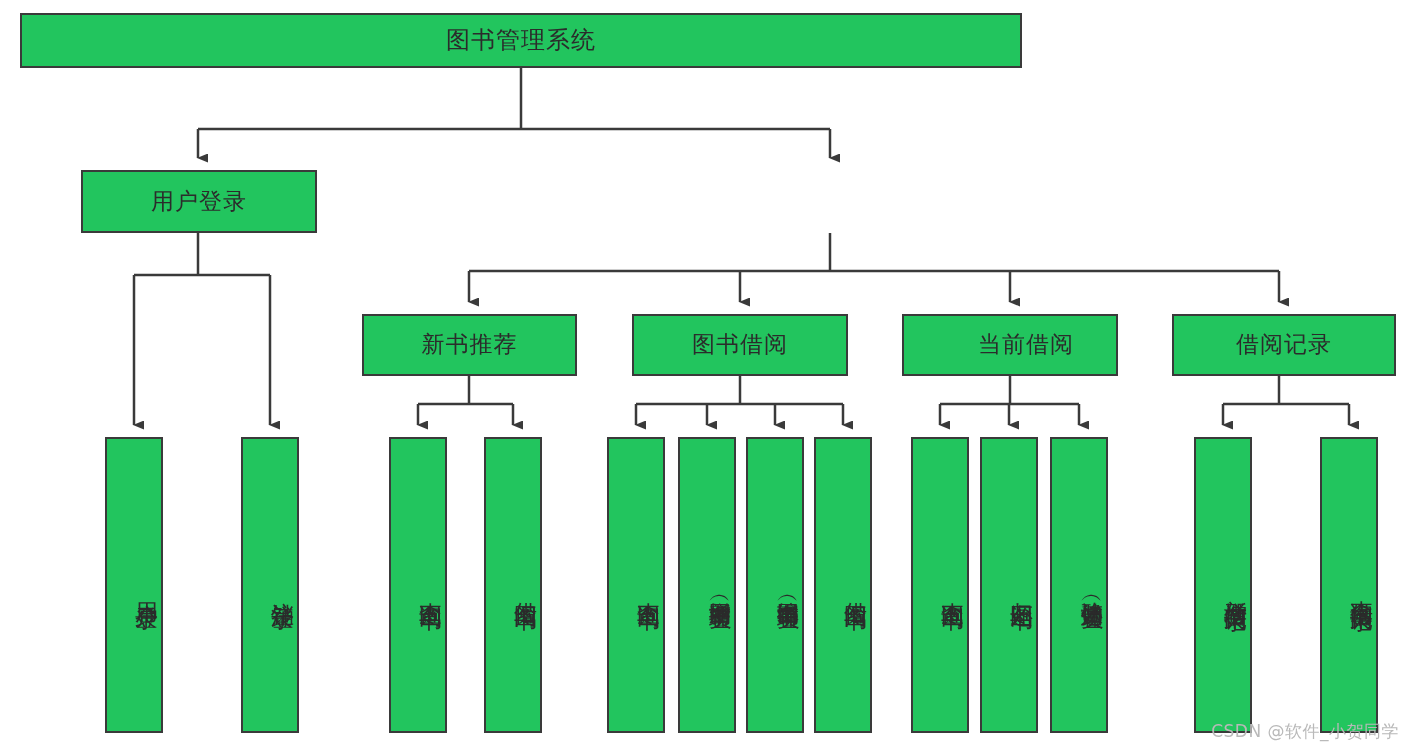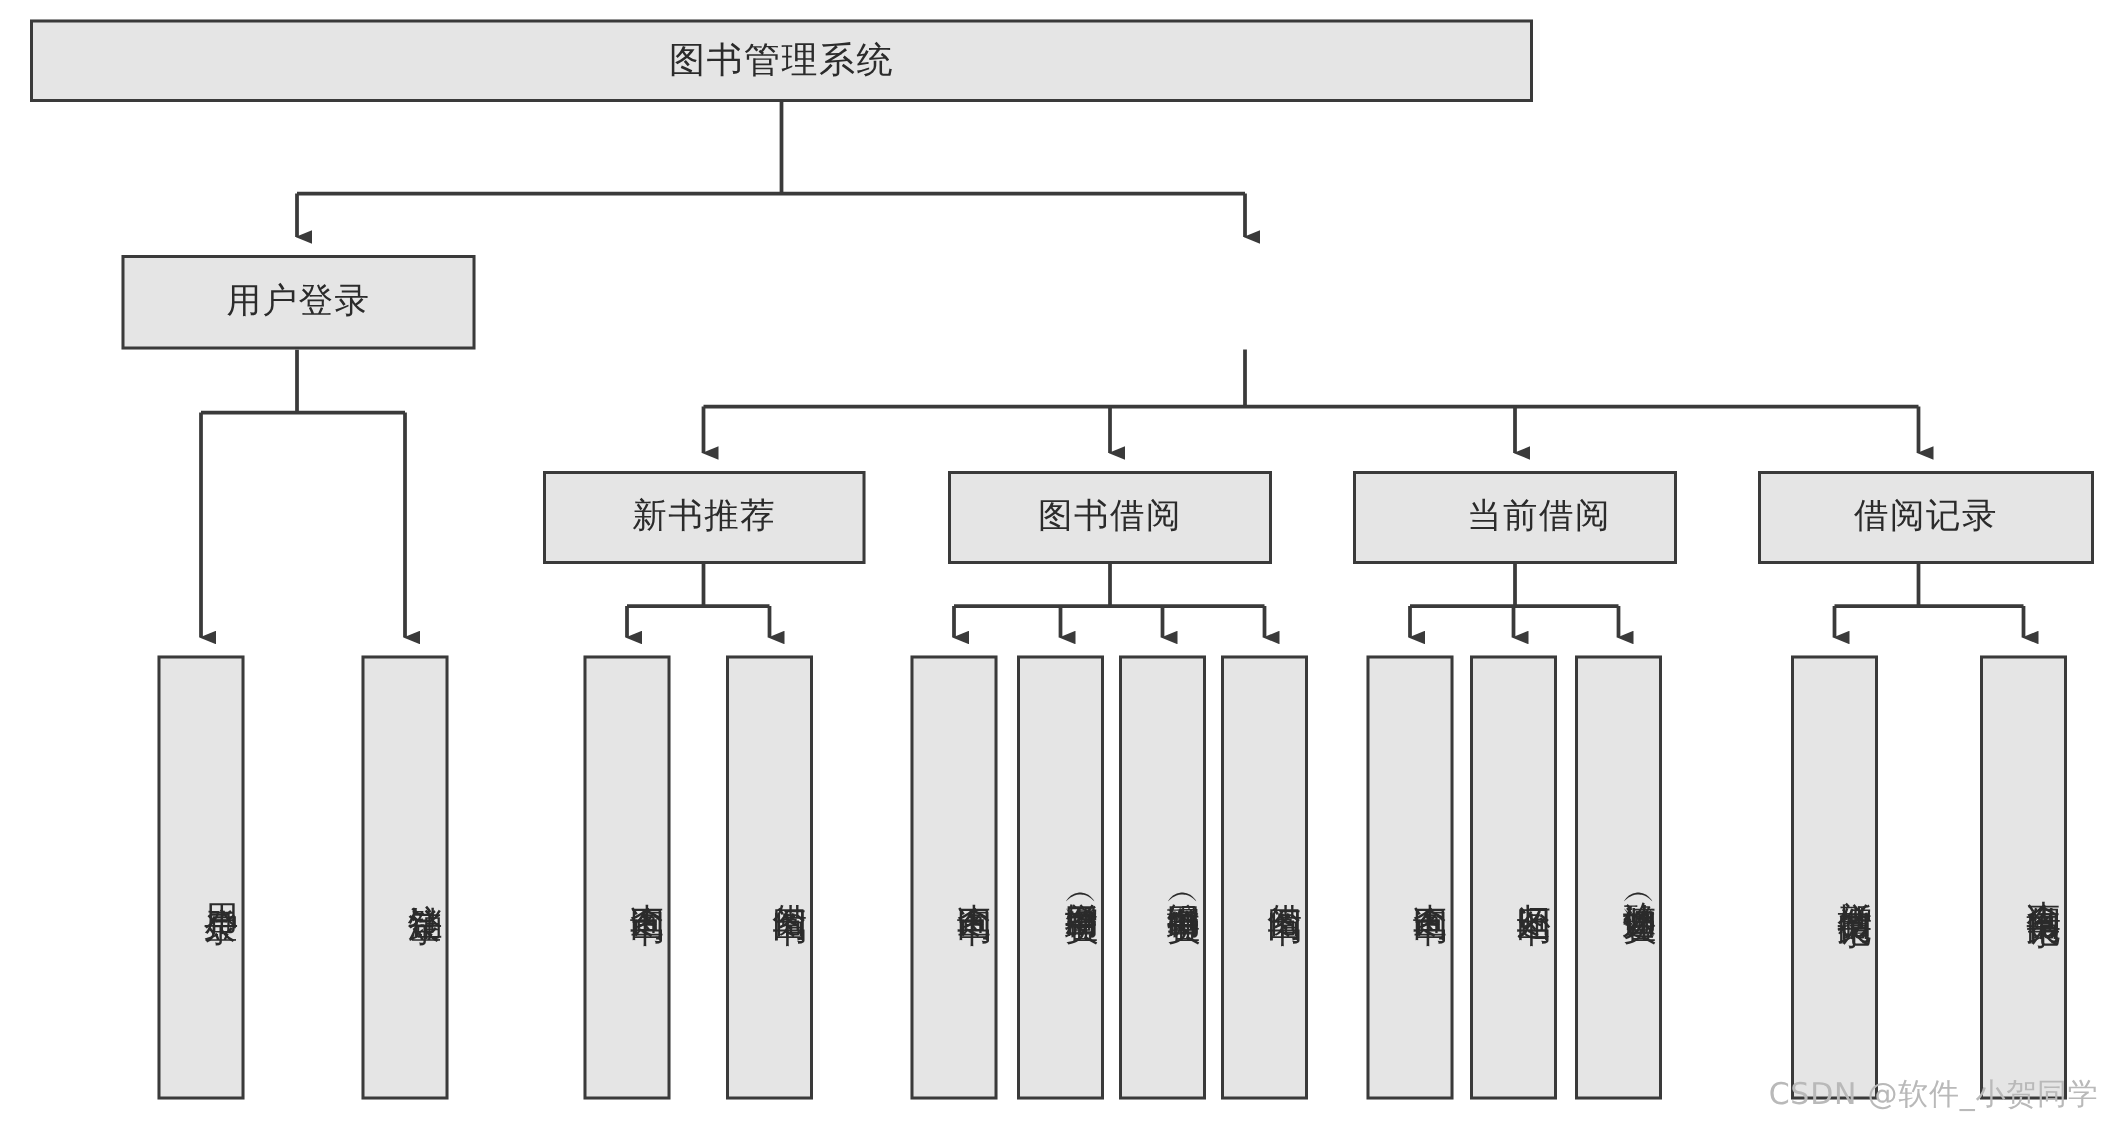--- a/index.html
+++ b/index.html
@@ -21,21 +21,21 @@
     position: absolute;
     left: 0;
     top: 0;
     width: 1405px;
     height: 747px;
     pointer-events: none;
   }
   .node {
     position: absolute;
     box-sizing: border-box;
-    background: #e5e5e5;
+    background: #22c55e;
     border: 2px solid #3a3a3a;
     display: flex;
     align-items: center;
     justify-content: center;
     color: #2b2b2b;
   }
   .node.horiz {
     font-size: 23px;
     line-height: 1.2;
     letter-spacing: 1px;
@@ -54,21 +54,21 @@
     padding-top: 6px;
   }
   .node.vert.tall-text {
     font-size: 22px;
     letter-spacing: 1px;
   }
   .watermark {
     position: absolute;
     right: 6px;
     bottom: 4px;
-    font-size: 20px;
+    font-size: 17px;
     color: #b9b9b9;
     letter-spacing: 0.5px;
     white-space: nowrap;
   }
 </style>
 </head>
 <body>
 
 <div id="canvas">
 

